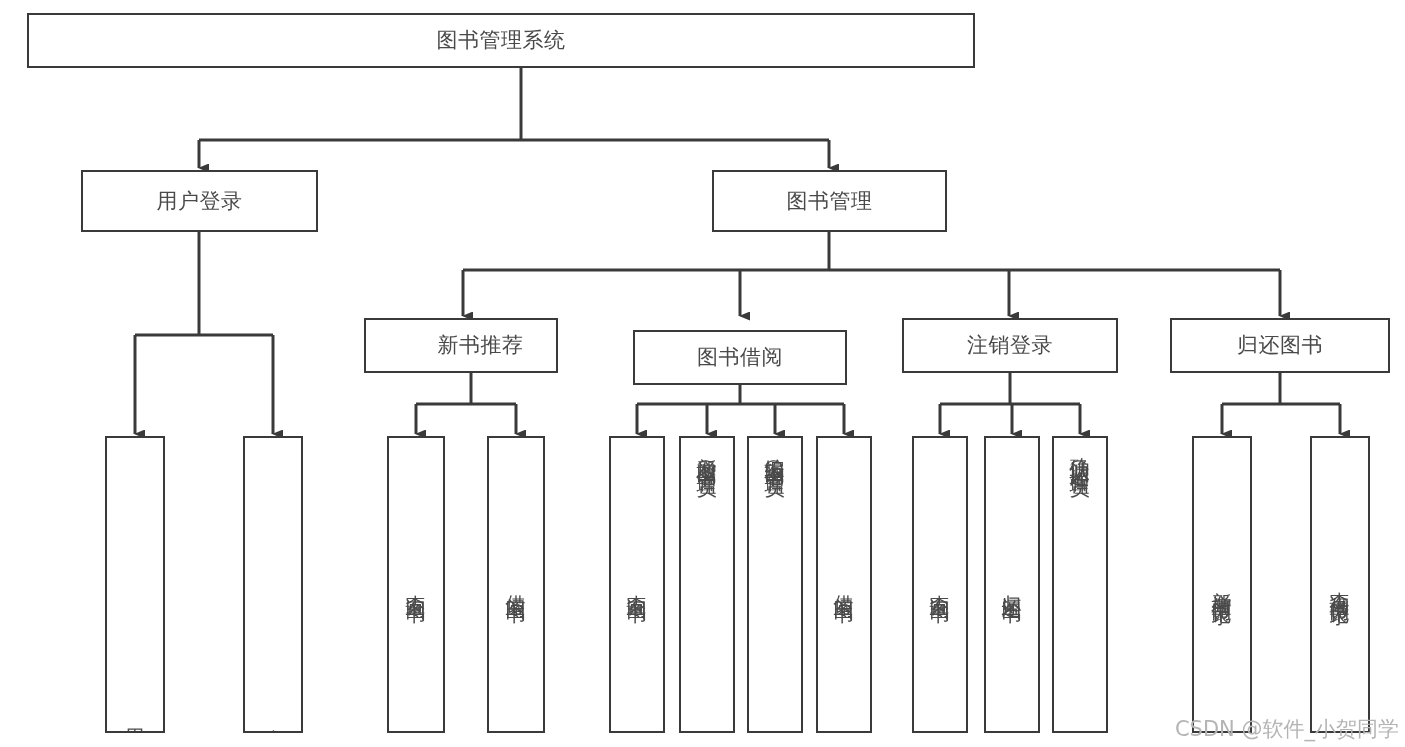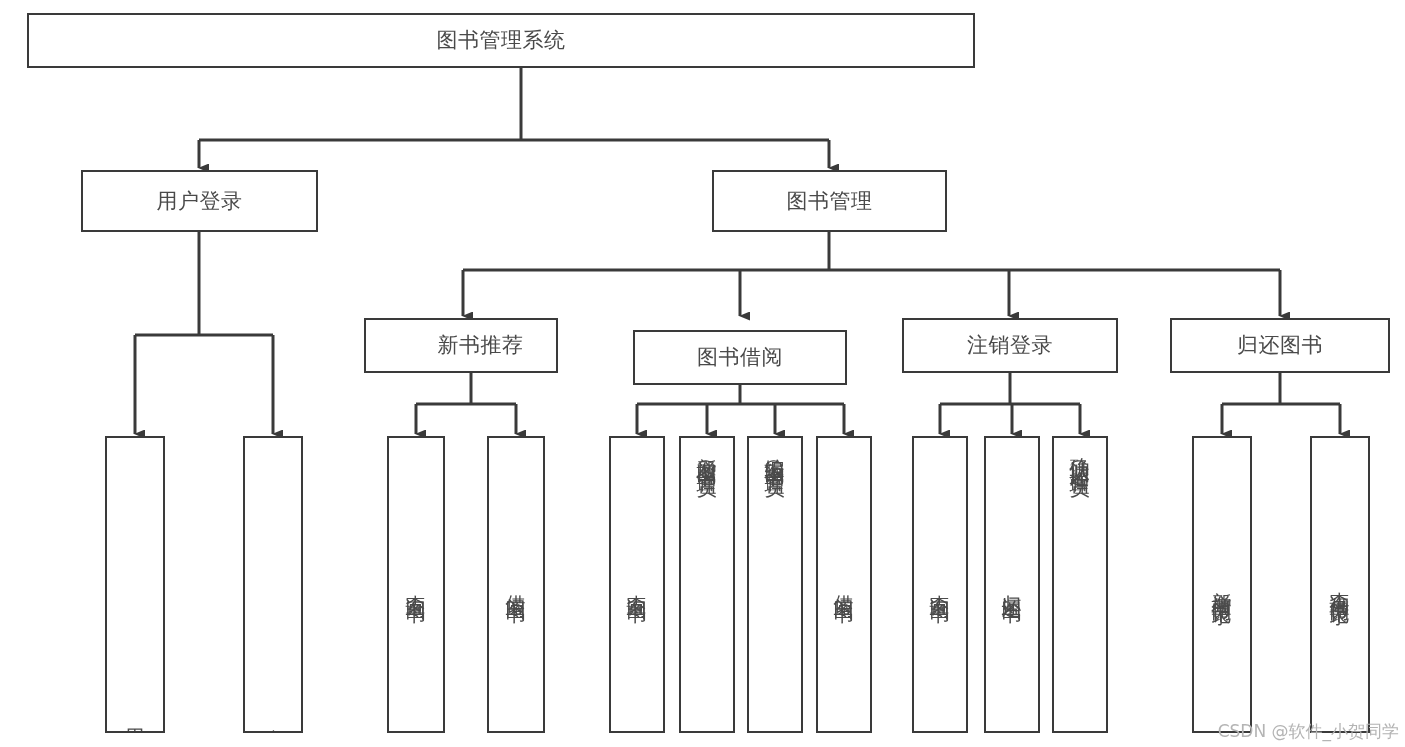--- a/index.html
+++ b/index.html
@@ -65,21 +65,21 @@
     padding-bottom: 6px;
   }
   .node-leaf.align-top {
     align-items: flex-start;
     padding-top: 4px;
   }
   #watermark {
     position: absolute;
     right: 6px;
     bottom: 4px;
-    font-size: 17px;
+    font-size: 21px;
     color: #b4b4b4;
     font-family: "DejaVu Sans", "Liberation Sans", sans-serif;
     white-space: nowrap;
     pointer-events: none;
   }
 </style>
 </head>
 <body>
 
 <div id="diagram-root">

